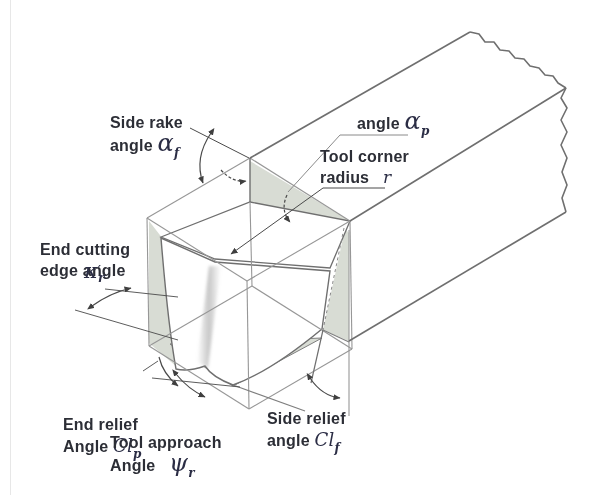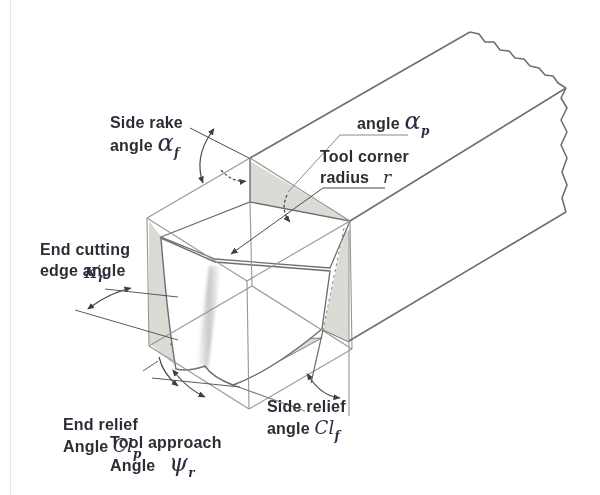--- a/index.html
+++ b/index.html
@@ -51,21 +51,21 @@
   .supsub .sup{display:block;font-size:11px;}
   .supsub .subb{display:block;font-size:12px;}
   .gap{display:inline-block;width:9px;}
   #lbl-side-rake{left:110px;top:112px;}
   #lbl-back-rake{left:357px;top:90px;}
   #lbl-tool-corner{left:313px;top:146px;margin-left:7px;}
   #lbl-end-cutting{left:40px;top:231px;margin-top:8px;}
   #lbl-kappa{left:84px;top:261px;}
   #lbl-end-relief{left:63px;top:375px;margin-top:39px;}
   #lbl-approach{left:110px;top:432px;}
-  #lbl-side-relief{left:267px;top:396px;}
+  #lbl-side-relief{left:267px;top:408px;}
 </style>
 </head>
 <body>
 
 <div id="stage">
   <div class="edge-line"></div>
 
   <svg width="600" height="495" viewBox="0 0 600 495">
     <defs>
       <marker id="arr" markerWidth="8" markerHeight="6" refX="6.5" refY="3" orient="auto" markerUnits="userSpaceOnUse">

